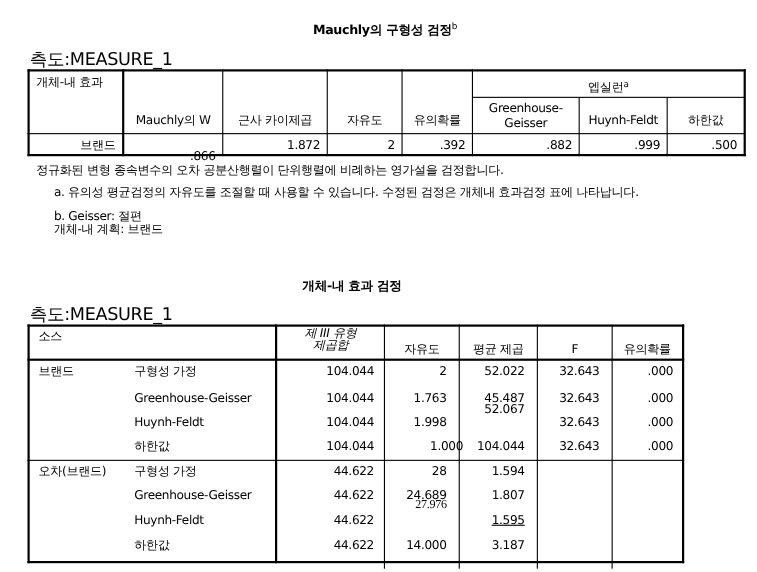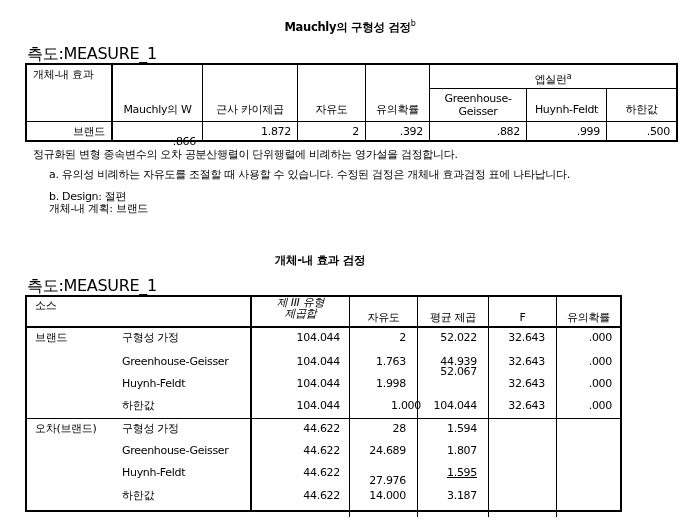--- a/index.html
+++ b/index.html
@@ -68,22 +68,22 @@
     <div class="cell r" style="left:203px; top:125px; width:88px;">1.872</div>
     <div class="cell r" style="left:298px; top:125px; width:61px;">2</div>
     <div class="cell r" style="left:366px; top:125px; width:57px;">.392</div>
     <div class="cell r" style="left:430px; top:125px; width:90px;">.882</div>
     <div class="cell r" style="left:527px; top:125px; width:73px;">.999</div>
     <div class="cell r" style="left:607px; top:125px; width:63px;">.500</div>
   </div>
 </div>
 
 <div class="abs note" style="left:33px; top:147px;">정규화된 변형 종속변수의 오차 공분산행렬이 단위행렬에 비례하는 영가설을 검정합니다.</div>
-<div class="abs note" style="left:49px; top:167px;">a. 유의성 비례하는 자유도를 조절할 때 사용할 수 있습니다. 수정된 검정은 개체내 효과검정 표에 나타납니다.</div>
-<div class="abs note" style="left:49px; top:191px; line-height:12px;">b. Design: 절편</div>
+<div class="abs note" style="left:49px; top:167px;">a. 유의성 평균검정의 자유도를 조절할 때 사용할 수 있습니다. 수정된 검정은 개체내 효과검정 표에 나타납니다.</div>
+<div class="abs note" style="left:49px; top:191px; line-height:12px;">b. Geisser: 절편</div>
 <div class="abs note" style="left:49px; top:203px; line-height:12px;text-align:center;"> 개체-내 계획: 브랜드</div>
 
 <div class="abs title" style="left:170px; top:253px; width:300px;text-align:center;">개체-내 효과 검정</div>
 <div class="abs measure" style="left:27px; top:276px;">측도:MEASURE_1</div>
 
 <div>
 
   <div class="hl" style="left:25px; top:295px; width:597px; height:2px;"></div>
   <div class="hl" style="left:25px; top:510px; width:597px; height:2px;"></div>
   <div class="hl" style="left:25px; top:295px; width:2px; height:217px;"></div>
@@ -115,21 +115,21 @@
     <div class="cell r" style="left:252px; top:331px; width:88px;">104.044</div>
     <div class="cell r" style="left:350px; top:331px; width:56px;">2</div>
     <div class="cell r" style="left:418px; top:331px; width:59px;">52.022</div>
     <div class="cell r" style="left:489px; top:331px; width:56px;">32.643</div>
     <div class="cell r" style="left:557px; top:331px; width:55px;">.000</div>
   </div>
   <div>
     <div class="cell l" style="left:122px; top:355px;">Greenhouse-Geisser</div>
     <div class="cell r" style="left:252px; top:355px; width:88px;">104.044</div>
     <div class="cell r" style="left:350px; top:355px; width:56px;">1.763</div>
-    <div class="cell r" style="left:418px; top:355px; width:59px;">44.939</div>
+    <div class="cell r" style="left:418px; top:355px; width:59px;">45.487</div>
     <div class="cell r" style="left:489px; top:355px; width:56px;">32.643</div>
     <div class="cell r" style="left:557px; top:355px; width:55px;">.000</div>
   </div>
   <div>
     <div class="cell l" style="left:122px; top:377px;">Huynh-Feldt</div>
     <div class="cell r" style="left:252px; top:377px; width:88px;">104.044</div>
     <div class="cell r" style="left:350px; top:377px; width:56px;">1.998</div>
     <div class="cell r" style="left:418px; top:365px; width:59px;">52.067</div>
     <div class="cell r" style="left:489px; top:377px; width:56px;">32.643</div>
     <div class="cell r" style="left:557px; top:377px; width:55px;">.000</div>
@@ -152,21 +152,21 @@
   </div>
   <div>
     <div class="cell l" style="left:122px; top:444px;">Greenhouse-Geisser</div>
     <div class="cell r" style="left:252px; top:444px; width:88px;">44.622</div>
     <div class="cell r" style="left:350px; top:444px; width:56px;">24.689</div>
     <div class="cell r" style="left:418px; top:444px; width:59px;">1.807</div>
   </div>
   <div>
     <div class="cell l" style="left:122px; top:466px;">Huynh-Feldt</div>
     <div class="cell r" style="left:252px; top:466px; width:88px;">44.622</div>
-    <div class="cell r" style="left:350px; top:474px; width:56px;">27.976</div>
+    <div class="cell r" style="left:350px; top:453px; width:56px;font-family:Liberation Serif, serif;">27.976</div>
     <div class="cell r" style="left:418px; top:466px; width:59px;text-decoration:underline;">1.595</div>
   </div>
   <div>
     <div class="cell l" style="left:122px; top:489px;">하한값</div>
     <div class="cell r" style="left:252px; top:489px; width:88px;">44.622</div>
     <div class="cell r" style="left:350px; top:489px; width:56px;">14.000</div>
     <div class="cell r" style="left:418px; top:489px; width:59px;">3.187</div>
   </div>
 </div>
 

